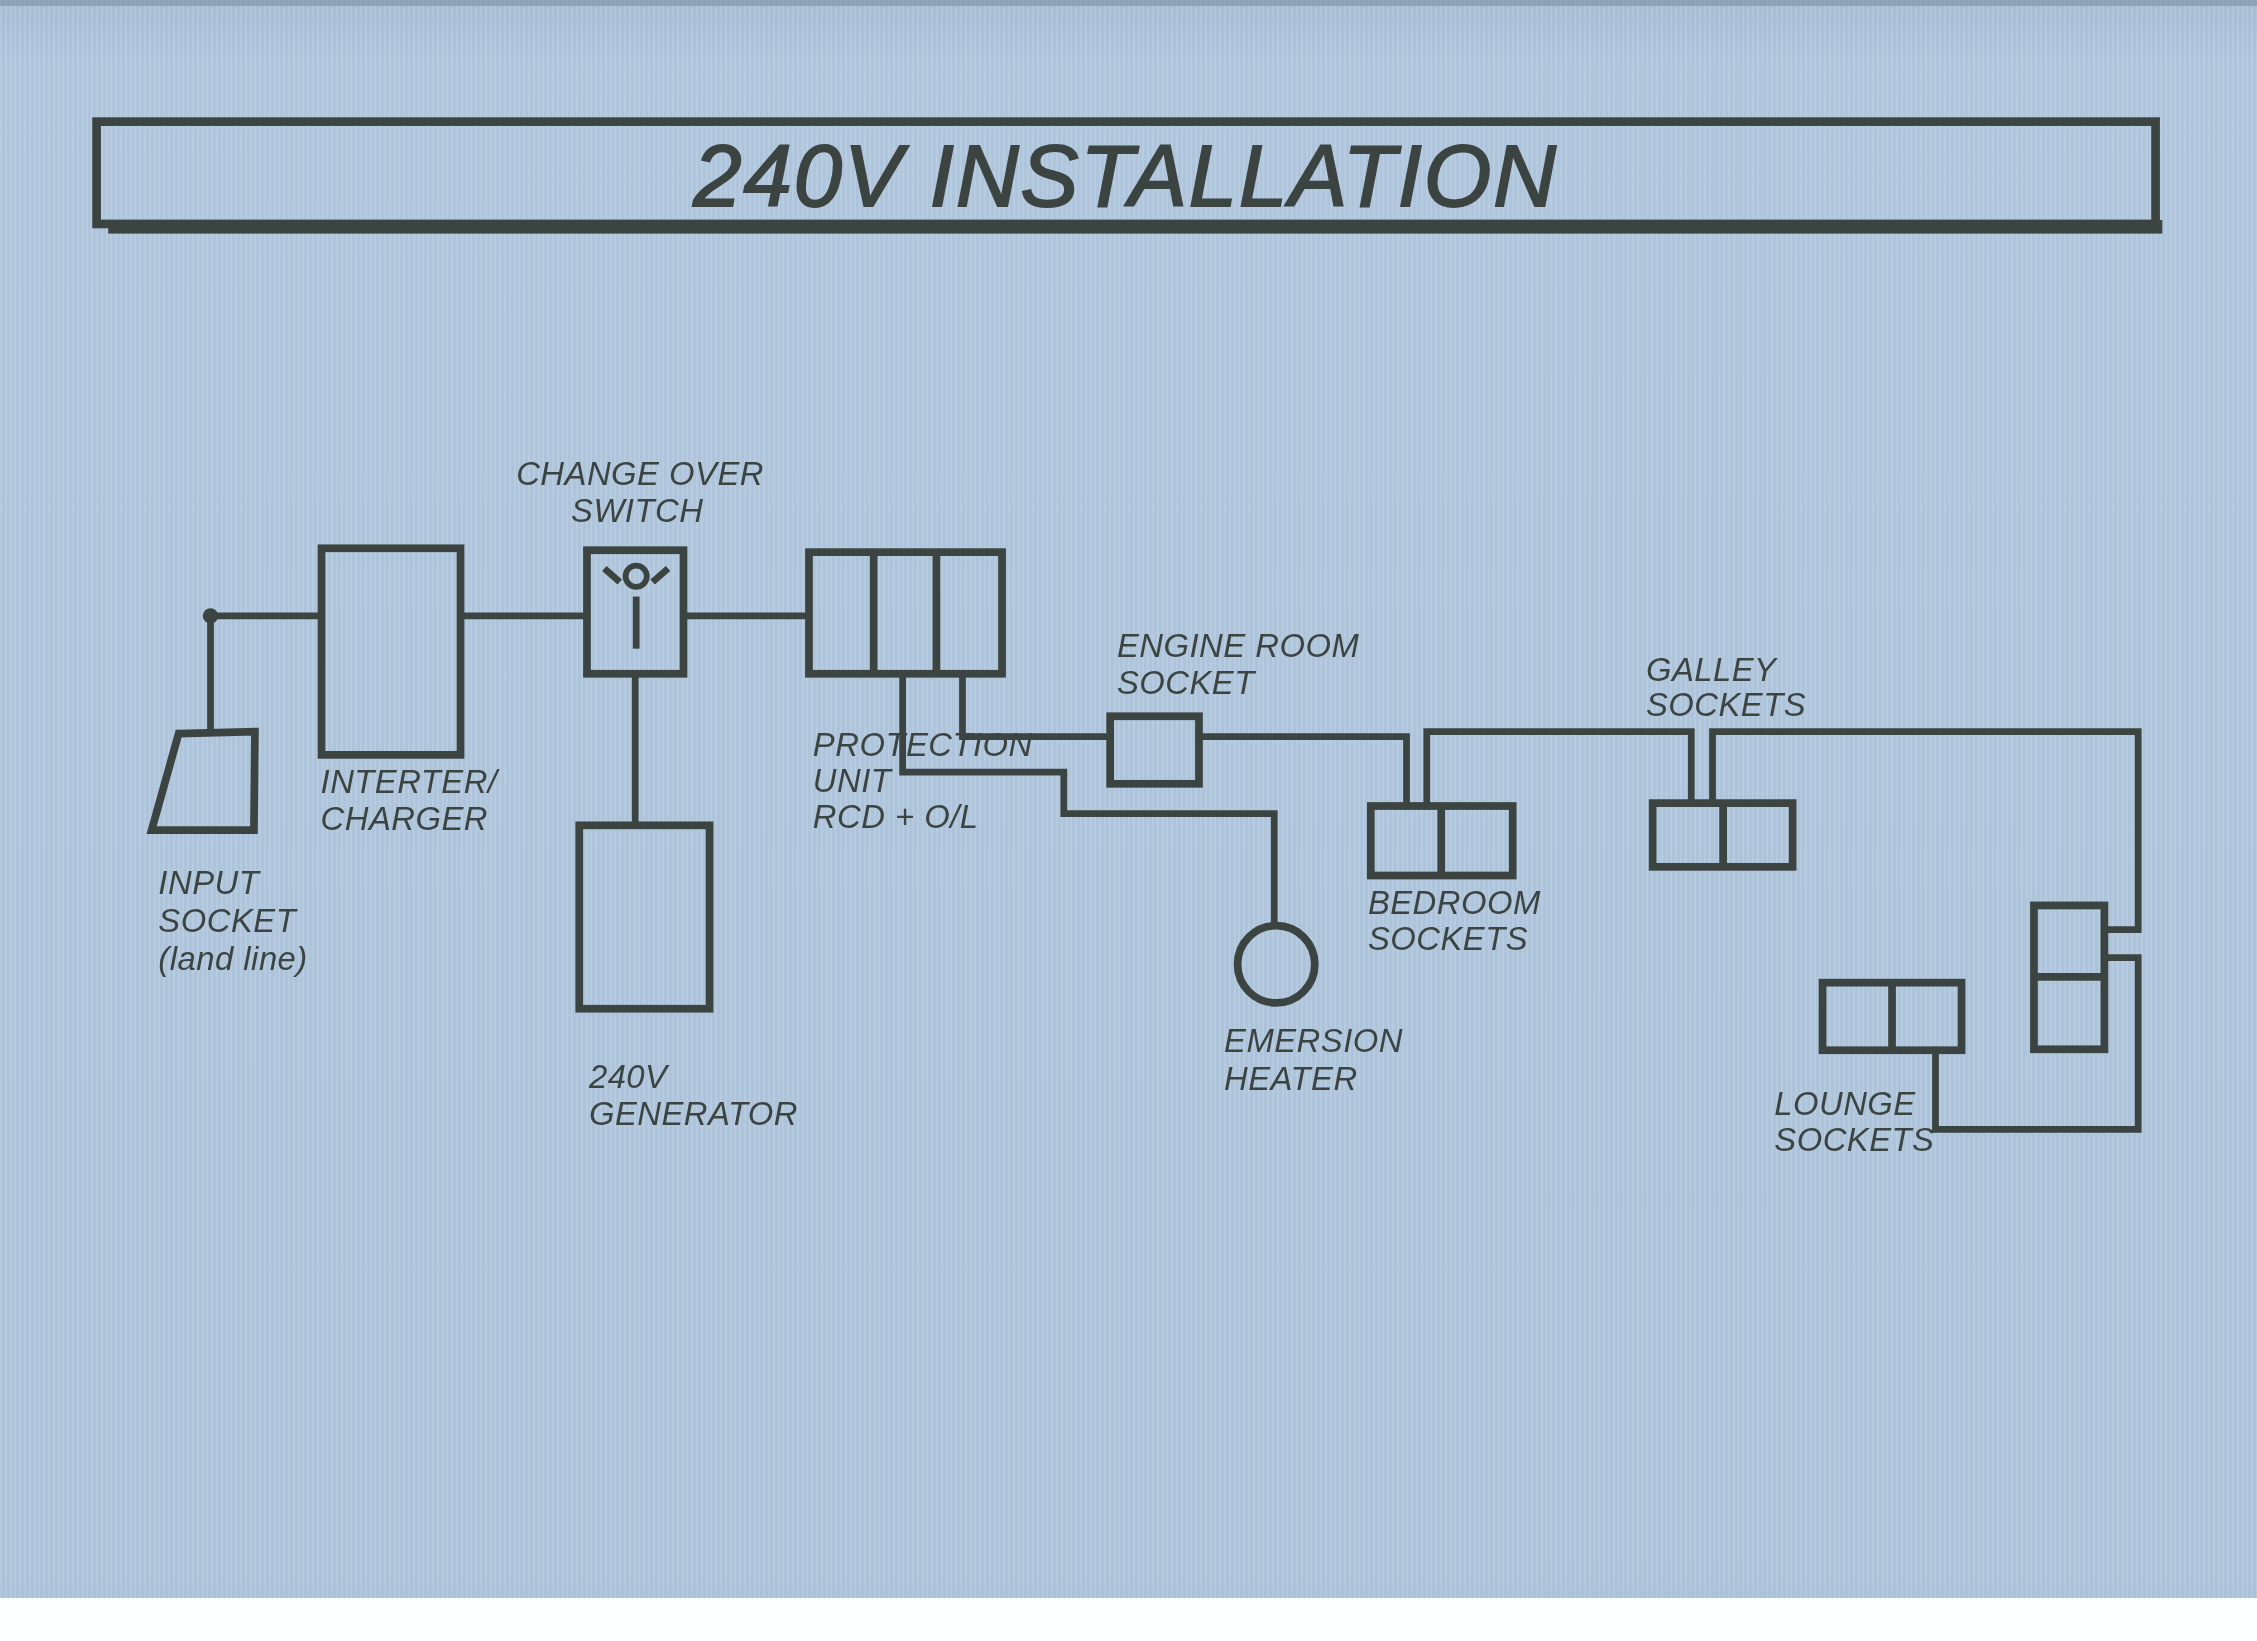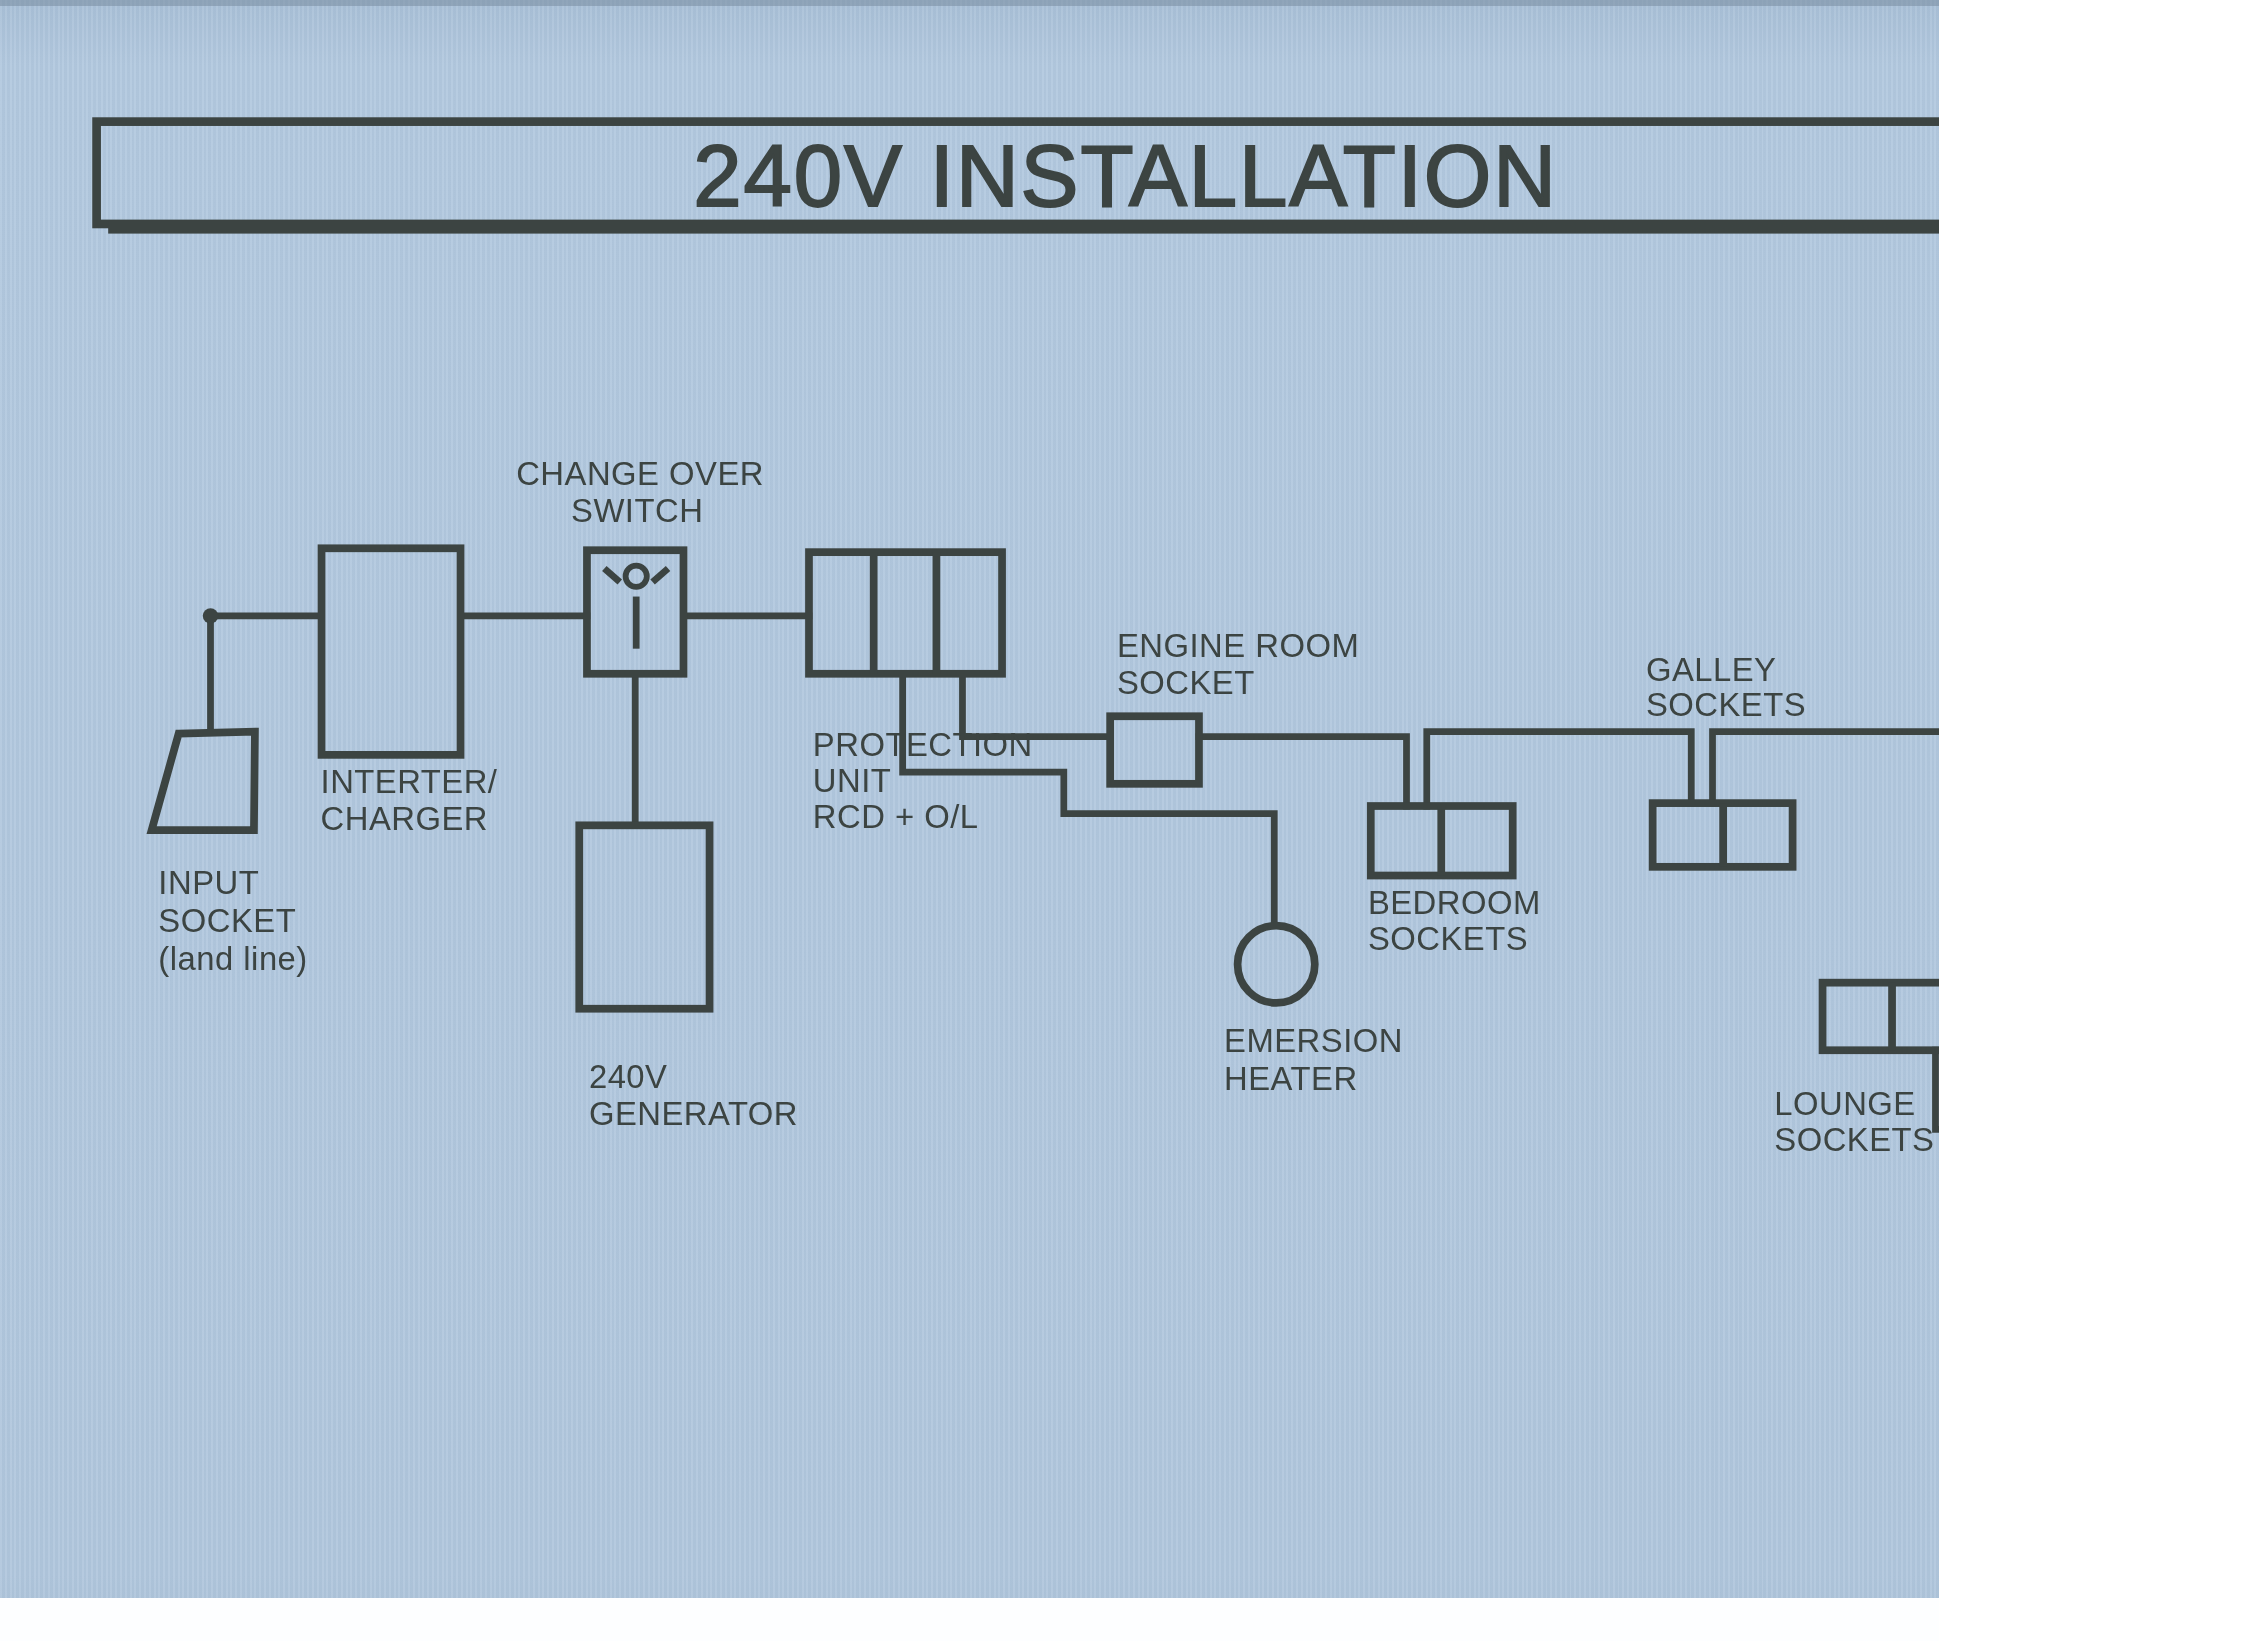--- a/index.html
+++ b/index.html
@@ -1,24 +1,25 @@
 <!DOCTYPE html>
 <html><head>
 <meta charset="utf-8">
 <style>
   html,body{margin:0;padding:0;}
   .page{
     position:relative;
-    width:1939px;height:1641px;
+    width:2257px;height:1641px;
     background-color:#b2c8de;
     background-image:
       repeating-linear-gradient(90deg, rgba(255,255,255,0.06) 0px 1.9px, rgba(96,118,142,0.05) 1.9px 4.8px),
       linear-gradient(180deg, #a9c0d7 0%, #b3c9df 4%, #b1c7dd 96%, #abc2d8 100%);
     overflow:hidden;
     font-family:"Liberation Sans", sans-serif;
+    font-style:italic;
   }
   .scan-top-edge{
     position:absolute;left:0;top:0;width:2257px;height:5.8px;
     background:rgba(120,140,160,0.55);
   }
   .scan-bottom-strip{
     position:absolute;left:0;top:1598px;width:2257px;height:43px;
     background:#fdfeff;
   }
   svg text{

